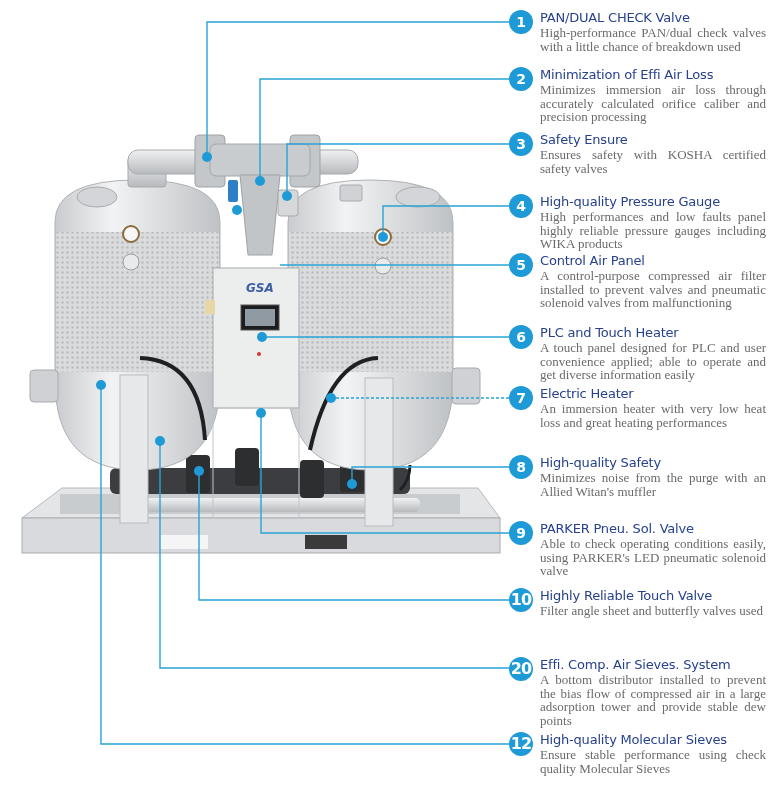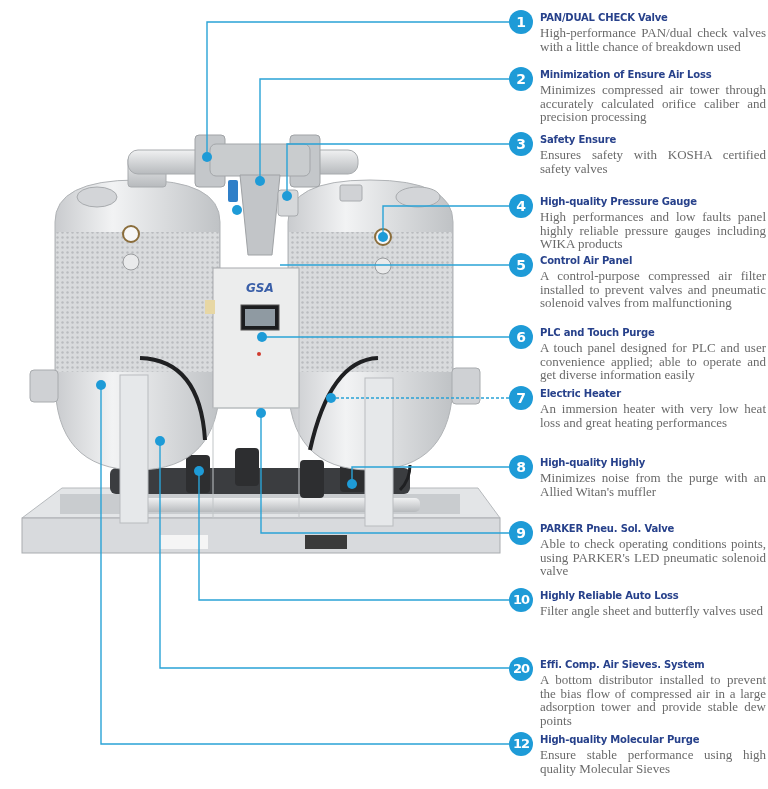--- a/index.html
+++ b/index.html
@@ -9,24 +9,24 @@
   #machine { position: absolute; left: 0; top: 0; width: 768px; height: 789px; }
 
   .feature { position: absolute; left: 509px; width: 256px; }
   .badge {
     position: absolute; left: 0; top: 0;
     width: 24px; height: 24px; border-radius: 50%;
     background: #1e9bd7; color: #fff;
     font-family: "DejaVu Sans", sans-serif; font-weight: bold; font-size: 14px;
     line-height: 24px; text-align: center;
   }
-  .badge.wide { font-size: 13px; letter-spacing: -1px; }
+  .badge.wide { font-size: 16px; letter-spacing: -1px; }
   .ftitle {
     position: absolute; left: 31px; top: 0;
-    color: #27418b; font-weight: bold; font-size: 10px; line-height: 15px; white-space: nowrap;
+    color: #27418b; font-weight: normal; font-size: 13px; line-height: 15px; white-space: nowrap;
     font-family: "DejaVu Sans", sans-serif; letter-spacing: -0.2px;
   }
   .fdesc {
     position: absolute; left: 31px; top: 16px; width: 226px;
     color: #6a6a6a; font-size: 13px; line-height: 13.6px;
     text-align: justify; font-family: Liberation Serif, serif;
   }
 </style>
 </head>
 <body>
@@ -141,65 +141,65 @@
   </g>
 </svg>
 
 <div class="feature" style="top:10px">
   <div class="badge">1</div>
   <div class="ftitle">PAN/DUAL CHECK  Valve</div>
   <div class="fdesc">High-performance PAN/dual check valves with a little chance of breakdown used</div>
 </div>
 <div class="feature" style="top:67px">
   <div class="badge">2</div>
-  <div class="ftitle">Minimization of Ensure Air Loss</div>
-  <div class="fdesc">Minimizes compressed air tower through accurately calculated orifice caliber and precision processing</div>
+  <div class="ftitle">Minimization of Effi Air Loss</div>
+  <div class="fdesc">Minimizes immersion air loss through accurately calculated orifice caliber and precision processing</div>
 </div>
 <div class="feature" style="top:132px">
   <div class="badge">3</div>
   <div class="ftitle">Safety Ensure</div>
   <div class="fdesc">Ensures safety with KOSHA certified safety valves</div>
 </div>
 <div class="feature" style="top:194px">
   <div class="badge">4</div>
   <div class="ftitle">High-quality Pressure Gauge</div>
   <div class="fdesc">High performances and low faults panel highly reliable pressure gauges including WIKA products</div>
 </div>
 <div class="feature" style="top:253px">
   <div class="badge">5</div>
   <div class="ftitle">Control Air Panel</div>
   <div class="fdesc">A control-purpose compressed air filter installed to prevent valves and pneumatic solenoid valves from malfunctioning</div>
 </div>
 <div class="feature" style="top:325px">
   <div class="badge">6</div>
-  <div class="ftitle">PLC and Touch Purge</div>
+  <div class="ftitle">PLC and Touch Heater</div>
   <div class="fdesc">A touch panel designed for PLC and user convenience applied; able to operate and get diverse information easily</div>
 </div>
 <div class="feature" style="top:386px">
   <div class="badge">7</div>
   <div class="ftitle">Electric Heater</div>
   <div class="fdesc">An immersion heater with very low heat loss and great heating performances</div>
 </div>
 <div class="feature" style="top:455px">
   <div class="badge">8</div>
-  <div class="ftitle">High-quality Highly</div>
+  <div class="ftitle">High-quality Safety</div>
   <div class="fdesc">Minimizes noise from the purge with an Allied Witan's muffler</div>
 </div>
 <div class="feature" style="top:521px">
   <div class="badge">9</div>
   <div class="ftitle">PARKER Pneu. Sol. Valve</div>
-  <div class="fdesc">Able to check operating conditions points, using PARKER's LED pneumatic solenoid valve</div>
+  <div class="fdesc">Able to check operating conditions easily, using PARKER's LED pneumatic solenoid valve</div>
 </div>
 <div class="feature" style="top:588px">
   <div class="badge wide">10</div>
-  <div class="ftitle">Highly Reliable Auto Loss</div>
+  <div class="ftitle">Highly Reliable Touch Valve</div>
   <div class="fdesc">Filter angle sheet and butterfly valves used</div>
 </div>
 <div class="feature" style="top:657px">
   <div class="badge wide">20</div>
   <div class="ftitle">Effi. Comp. Air Sieves. System</div>
   <div class="fdesc">A bottom distributor installed to prevent the bias flow of compressed air in a large adsorption tower and provide stable dew points</div>
 </div>
 <div class="feature" style="top:732px">
   <div class="badge wide">12</div>
-  <div class="ftitle">High-quality Molecular Purge</div>
-  <div class="fdesc">Ensure stable performance using high quality Molecular Sieves</div>
+  <div class="ftitle">High-quality Molecular Sieves</div>
+  <div class="fdesc">Ensure stable performance using check quality Molecular Sieves</div>
 </div>
 
 </body></html>

